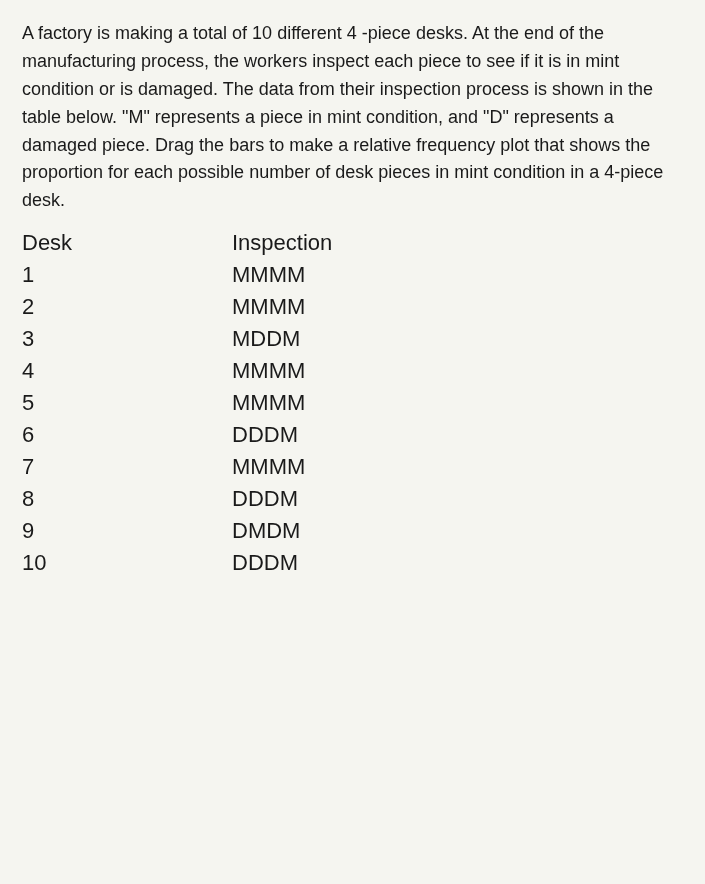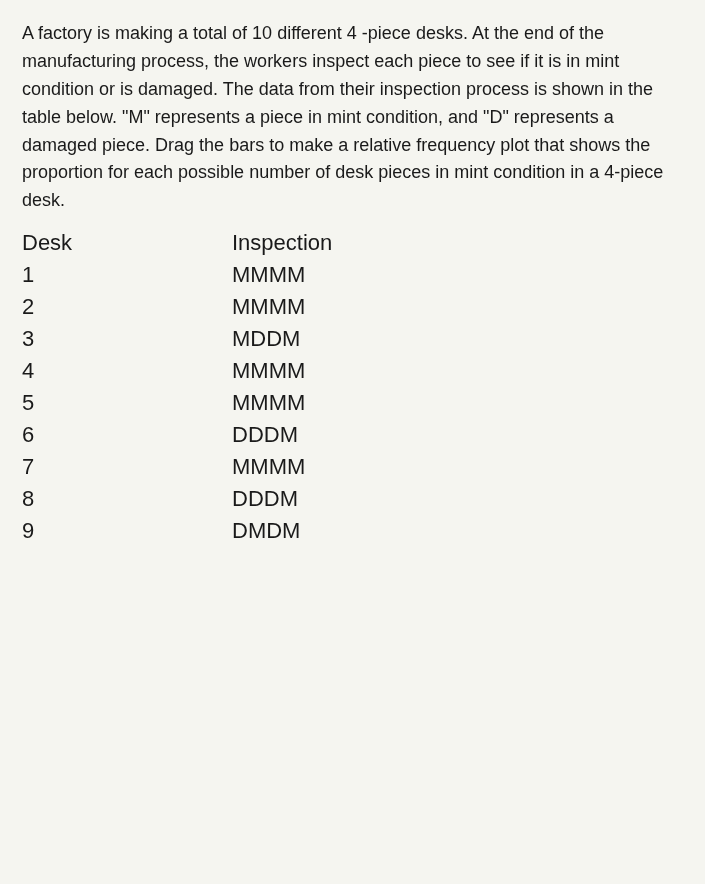--- a/index.html
+++ b/index.html
@@ -94,14 +94,18 @@
         <td>MMMM</td>
       </tr>
       <tr>
         <td>8</td>
         <td>DDDM</td>
       </tr>
       <tr>
         <td>9</td>
         <td>DMDM</td>
       </tr>
+      <tr>
+        <td>10</td>
+        <td>DDDM</td>
+      </tr>
     </tbody>
 </table>
 
 </body></html>

